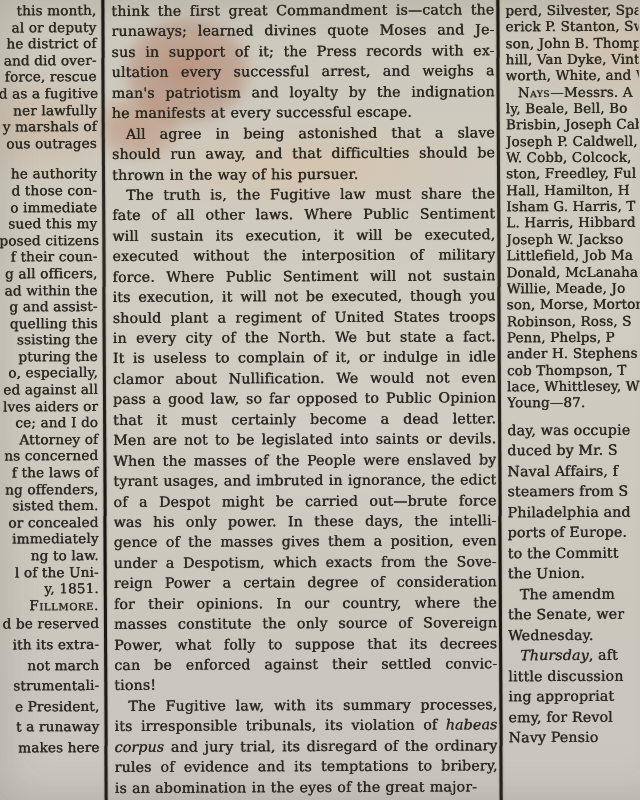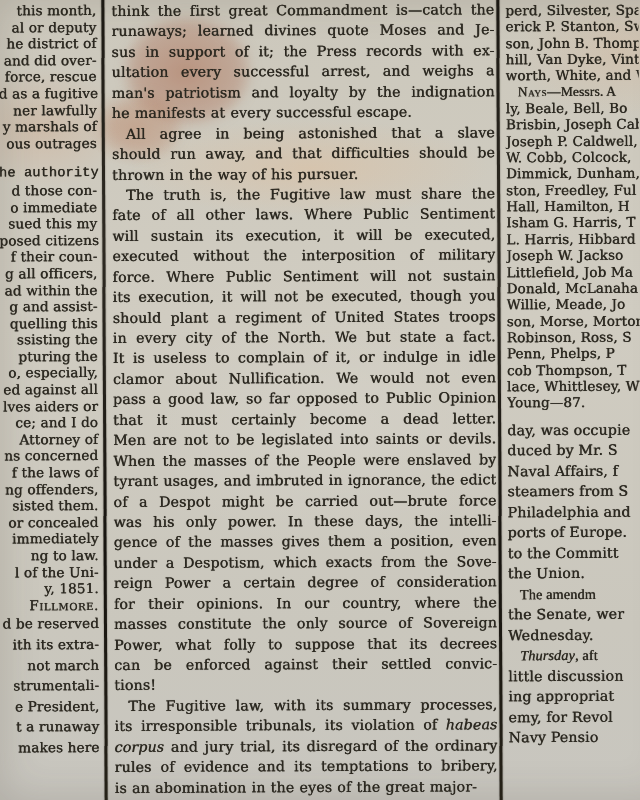--- a/index.html
+++ b/index.html
@@ -38,21 +38,21 @@
   .col-left .lower{line-height:20.6px;}
   
   .col-mid{left:113px;top:0;width:383px;font-size:14.2px;line-height:20.45px;}
   .col-mid .ln{white-space:normal;height:20.45px;overflow:hidden;text-align:justify;text-align-last:justify;word-spacing:0.5px;}
   .col-mid .ln.end{text-align:left;text-align-last:auto;}
   .col-mid .ln.ind{text-indent:14px;}
   
   .col-right{left:507px;top:3px;width:133px;overflow:hidden;}
   .col-right .names{font-size:13.5px;line-height:16.35px;}
   .col-right .body{margin-top:9px;font-size:14.2px;line-height:20.5px;}
-  .col-right .ln.ind{text-indent:12px;font-family:Liberation Serif, serif;}
+  .col-right .ln.ind{text-indent:12px;}
 </style>
 </head>
 <body>
 
 <div class="page">
   <div class="stain s1"></div>
   <div class="stain s2"></div>
   <div class="tilt">
     <div class="rule r-left"></div>
     <div class="rule r-right"></div>
@@ -61,21 +61,21 @@
       <div class="upper">
           <div class="ln"><span>this month,</span></div>
           <div class="ln"><span>al or deputy</span></div>
           <div class="ln"><span>he district of</span></div>
           <div class="ln"><span>and did over-</span></div>
           <div class="ln"><span>force, rescue</span></div>
           <div class="ln"><span>d as a fugitive</span></div>
           <div class="ln"><span>ner lawfully</span></div>
           <div class="ln"><span>y marshals of</span></div>
           <div class="ln"><span>ous outrages</span></div>
-          <div class="ln" style="margin-top: 14px; font-family: Liberation Mono, monospace;"><span>he authority</span></div>
+          <div class="ln" style="margin-top: 14px;"><span>he authority</span></div>
           <div class="ln"><span>d those con-</span></div>
           <div class="ln"><span>o immediate</span></div>
           <div class="ln"><span>sued this my</span></div>
           <div class="ln"><span>posed citizens</span></div>
           <div class="ln"><span>f their coun-</span></div>
           <div class="ln"><span>g all officers,</span></div>
           <div class="ln"><span>ad within the</span></div>
           <div class="ln"><span>g and assist-</span></div>
           <div class="ln"><span>quelling this</span></div>
           <div class="ln"><span>ssisting the</span></div>
@@ -154,32 +154,32 @@
           <div class="ln"><span>perd, Silvester, Spa</span></div>
           <div class="ln"><span>erick P. Stanton, Swe</span></div>
           <div class="ln"><span>son, John B. Thomps</span></div>
           <div class="ln"><span>hill, Van Dyke, Vint</span></div>
           <div class="ln"><span>worth, White, and W</span></div>
           <div class="ln ind"><span class="sc">Nays</span><span>—Messrs. A</span></div>
           <div class="ln"><span>ly, Beale, Bell, Bo</span></div>
           <div class="ln"><span>Brisbin, Joseph Cab</span></div>
           <div class="ln"><span>Joseph P. Caldwell,</span></div>
           <div class="ln"><span>W. Cobb, Colcock,</span></div>
-          <div class="ln"><span>Dimmick, Dunham,</span></div>
           <div class="ln"><span>ston, Freedley, Ful</span></div>
           <div class="ln"><span>Hall, Hamilton, H</span></div>
           <div class="ln"><span>Isham G. Harris, T</span></div>
           <div class="ln"><span>L. Harris, Hibbard</span></div>
           <div class="ln"><span>Joseph W. Jackso</span></div>
           <div class="ln"><span>Littlefield, Job Ma</span></div>
           <div class="ln"><span>Donald, McLanaha</span></div>
           <div class="ln"><span>Willie, Meade, Jo</span></div>
           <div class="ln"><span>son, Morse, Morton</span></div>
           <div class="ln"><span>Robinson, Ross, S</span></div>
           <div class="ln"><span>Penn, Phelps, P</span></div>
+          <div class="ln"><span>ander H. Stephens</span></div>
           <div class="ln"><span>cob Thompson, T</span></div>
           <div class="ln"><span>lace, Whittlesey, W</span></div>
           <div class="ln"><span>Young—87.</span></div>
         </div>
       <div class="body">
           <div class="ln"><span>day, was occupie</span></div>
           <div class="ln"><span>duced by Mr. S</span></div>
           <div class="ln"><span>Naval Affairs, f</span></div>
           <div class="ln"><span>steamers from S</span></div>
           <div class="ln"><span>Philadelphia and</span></div>

